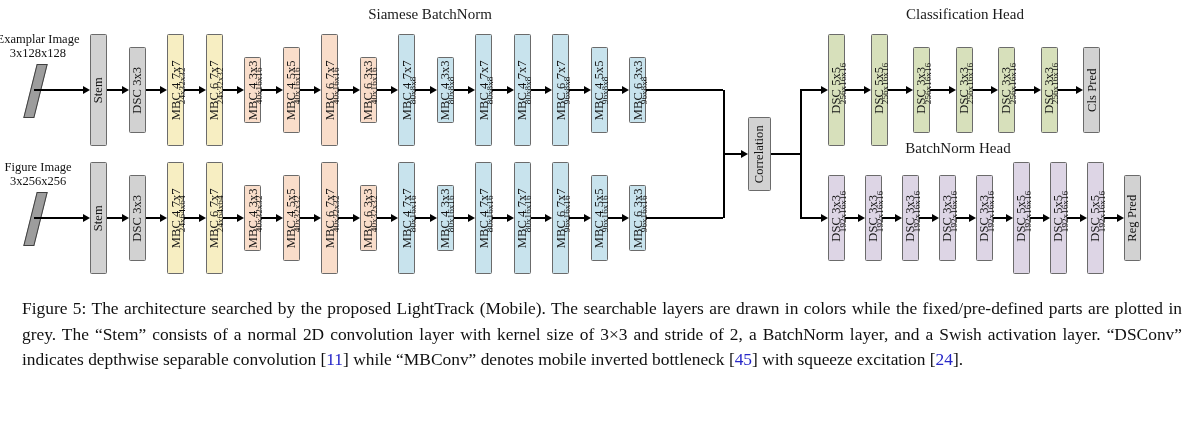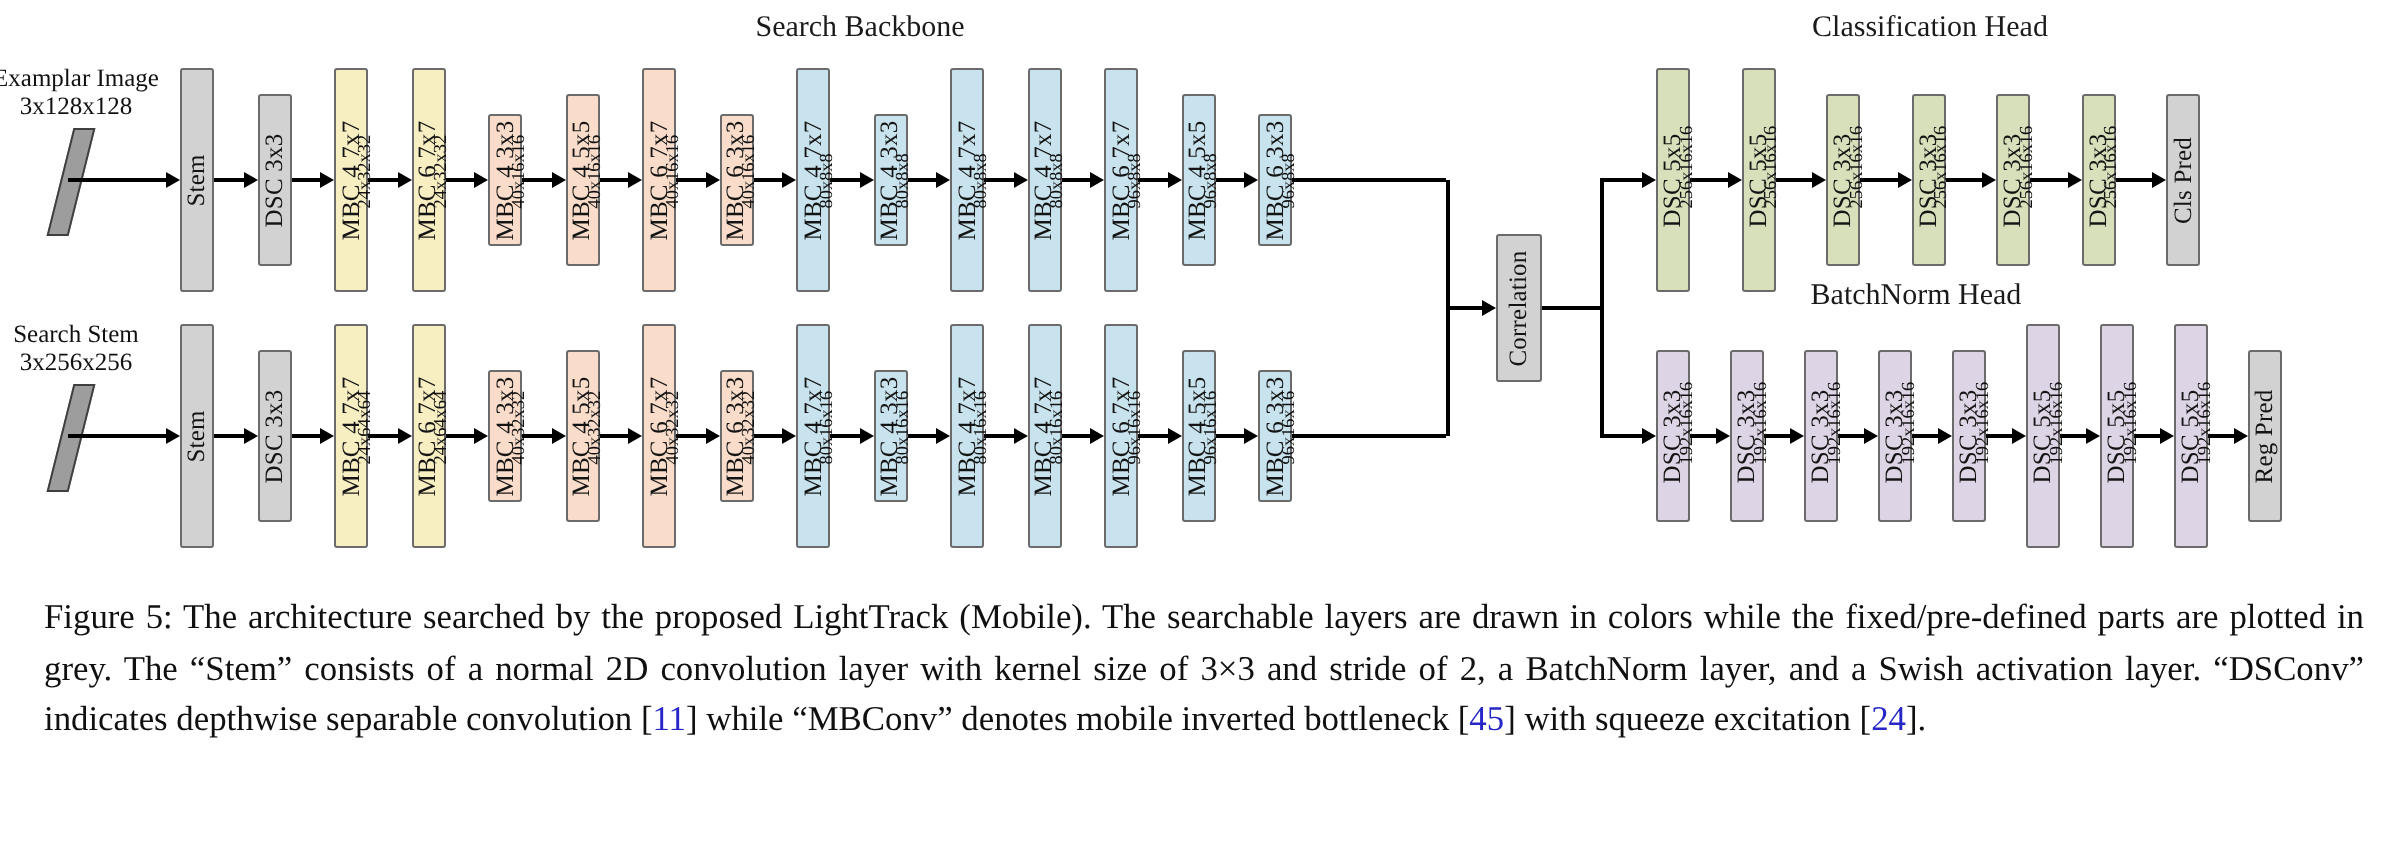--- a/index.html
+++ b/index.html
@@ -121,21 +121,21 @@
 </head>
 <body>
 
 <div id="figure">
     <div class="img-label" style="left: 38px; top: 32px;">
       <div>Examplar Image</div>
       <div>3x128x128</div>
     </div>
     <div class="paral" style="left: 30px; top: 64px; width: 9px; height: 52px;"></div>
     <div class="img-label" style="left: 38px; top: 160px;">
-      <div>Search Stem</div>
+      <div>Figure Image</div>
       <div>3x256x256</div>
     </div>
     <div class="paral" style="left: 30px; top: 192px; width: 9px; height: 52px;"></div>
     <div class="hline" style="left: 34px; top: 89.2px; width: 49px;"></div>
     <div class="arrowhead" style="left: 83px; top: 85.8px;"></div>
     <div class="hline" style="left: 34px; top: 217.2px; width: 49px;"></div>
     <div class="arrowhead" style="left: 83px; top: 213.8px;"></div>
     <div class="blk grey" style="left: 90px; top: 34px; width: 17px; height: 112px;">
       <span>Stem</span>
     </div>
@@ -405,18 +405,18 @@
     <div class="tensor" style="left: 1069.5px; top: 223px;">192x16x16</div>
     <div class="blk purple" style="left: 1087px; top: 162px; width: 17px; height: 112px;">
       <span>DSC 5x5</span>
     </div>
     <div class="hline" style="left: 1104px; top: 217.2px; width: 13px;"></div>
     <div class="arrowhead" style="left: 1117px; top: 213.8px;"></div>
     <div class="tensor" style="left: 1106.5px; top: 223px;">192x16x16</div>
     <div class="blk grey" style="left: 1124px; top: 175px; width: 17px; height: 86px;">
       <span>Reg Pred</span>
     </div>
-    <div class="section-title" style="left: 430px; top: 6px;">Search Backbone</div>
+    <div class="section-title" style="left: 430px; top: 6px;">Siamese BatchNorm</div>
     <div class="section-title" style="left: 965px; top: 6px;">Classification Head</div>
     <div class="section-title" style="left: 958px; top: 140px;">BatchNorm Head</div>
   </div>
 
 <div id="caption"><span>Figure 5: The architecture searched by the proposed LightTrack (Mobile). The searchable layers are drawn in colors while the fixed/pre-defined parts are plotted in grey. The “Stem” consists of a normal 2D convolution layer with kernel size of 3×3 and stride of 2, a BatchNorm layer, and a Swish activation layer. “DSConv” indicates depthwise separable convolution [</span><span class="ref">11</span><span>] while “MBConv” denotes mobile inverted bottleneck [</span><span class="ref">45</span><span>] with squeeze excitation [</span><span class="ref">24</span><span>].</span></div>
 
 </body></html>

